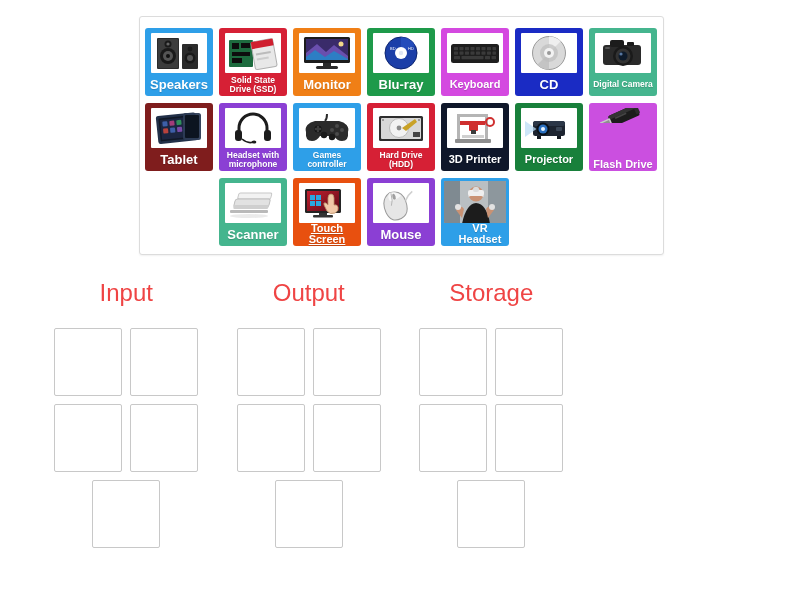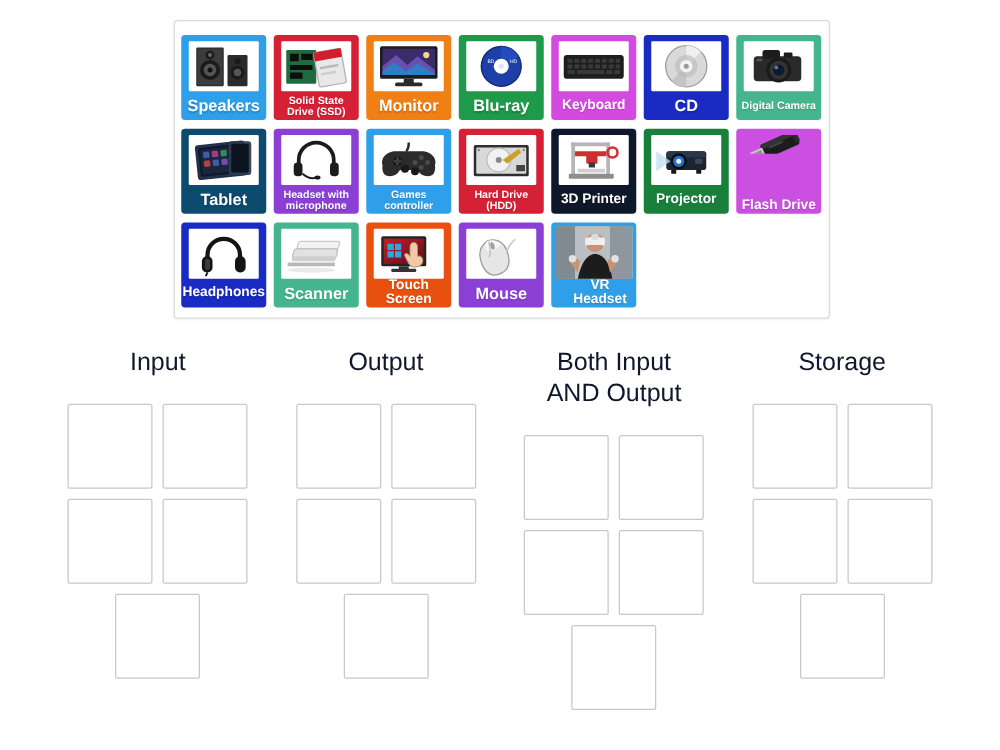--- a/index.html
+++ b/index.html
@@ -80,22 +80,22 @@
     width: 730px; height: 310px;
     display: flex;
   }
   .column {
     width: 25%;
     display: flex;
     flex-direction: column;
     align-items: center;
   }
   .col-title {
-    font-size: 20px;
-    color: #0f172a;
+    font-size: 24px;
+    color: #ef4444;
     font-weight: normal;
     text-align: center;
     line-height: 1.25;
     margin: 0 0 20px 0;
     white-space: pre-line;
   }
   .slot-grid {
     display: flex;
     flex-wrap: wrap;
     justify-content: center;
@@ -236,21 +236,21 @@
     <circle cx="26" cy="21" r="7.5" fill="#333"></circle>
     <circle cx="26" cy="21" r="4.5" fill="#0d1a2a"></circle>
     <circle cx="24" cy="19" r="1.6" fill="#6a8fbf" opacity="0.8"></circle>
     <rect x="8" y="12" width="5" height="2" rx="1" fill="#555"></rect>
   </svg>
           </div>
           <div class="cap s-sm" style="white-space: pre-line;">Digital Camera</div>
         </div>
       </div>
       <div class="tile-row r2">
-        <div class="tile " style="left: 5px; background: #0c4a6e;">
+        <div class="tile " style="left: 5px; background: #7f1d1d;">
           <div class="pic">
             <svg width="52" height="36" viewBox="0 0 52 36">
     <g transform="rotate(-6 26 18)">
       <rect x="4" y="4" width="40" height="28" rx="2.5" fill="#223049"></rect>
       <rect x="6.5" y="6.5" width="35" height="23" rx="1" fill="#101826"></rect>
       <rect x="8" y="8" width="32" height="20" fill="#1b2540"></rect>
       <g fill="#3d5fa8">
         <rect x="10" y="10" width="5" height="5" rx="1"></rect>
                   <rect x="17" y="10" width="5" height="5" rx="1" fill="#a23d7a"></rect>
         <rect x="24" y="10" width="5" height="5" rx="1" fill="#2f8f5a"></rect>
@@ -357,32 +357,20 @@
       <rect x="4" y="16.5" width="11" height="7" rx="0.8" fill="#c9c9c9"></rect>
       <rect x="5.5" y="18" width="8" height="4" fill="#8f8f8f"></rect>
       <rect x="20" y="18" width="12" height="1.6" fill="#454545"></rect>
     </g>
   </svg>
           </div>
           <div class="cap s-md" style="white-space: pre-line; margin-top: 36px;">Flash Drive</div>
         </div>
       </div>
       <div class="tile-row r3">
-        <div class="tile " style="left: 5px; background: rgb(26, 43, 196);">
-          <div class="pic">
-            <svg width="52" height="36" viewBox="0 0 52 36">
-    <path d="M13 26 V19 a13 13 0 0 1 26 0 V26" fill="none" stroke="#141414" stroke-width="3.4"></path>
-    <rect x="8.5" y="20" width="8.5" height="13" rx="4" fill="#141414"></rect>
-    <rect x="35" y="20" width="8.5" height="13" rx="4" fill="#141414"></rect>
-    <rect x="11" y="22" width="4" height="9" rx="2" fill="#3a3a3a"></rect>
-    <path d="M13 33 q-2 4 -2 6" stroke="#141414" stroke-width="1.4" fill="none"></path>
-  </svg>
-          </div>
-          <div class="cap s-md" style="white-space: pre-line;">Headphones</div>
-        </div>
         <div class="tile " style="left: 79px; background: rgb(69, 181, 142);">
           <div class="pic">
             <svg width="52" height="36" viewBox="0 0 52 36">
     <g transform="skewX(-14)">
       <rect x="14" y="8" width="33" height="6" rx="1.5" fill="#f2f2f2" stroke="#c8c8c8"></rect>
       <rect x="12" y="14" width="35" height="8" rx="2" fill="#e2e2e2" stroke="#bdbdbd"></rect>
       <rect x="12" y="20" width="35" height="4" rx="1.5" fill="#cfcfcf"></rect>
     </g>
     <rect x="3" y="25" width="38" height="3" rx="1" fill="#b9b9b9"></rect>
     <ellipse cx="22" cy="31" rx="19" ry="2" fill="#dcdcdc" opacity="0.6"></ellipse>
@@ -406,21 +394,21 @@
                 <rect x="9" y="10" width="5" height="5"></rect>
                 <rect x="15" y="10" width="5" height="5"></rect>
       <rect x="9" y="16" width="5" height="5"></rect>
                 <rect x="15" y="16" width="5" height="5"></rect>
               </g>
     <path d="M30 9 q3 0 3 4 v7 q3 -1 4 2 q1 4 -3 6 q-5 2 -8 -2 l-3 -6 q-1 -3 2 -2 l2 2 v-7 q0 -4 3 -4 z" fill="#f0c9a8" stroke="#b98f68" stroke-width="0.8"></path>
     <rect x="18" y="28" width="8" height="3" fill="#333"></rect>
     <rect x="12" y="30" width="20" height="2.5" rx="1" fill="#333"></rect>
   </svg>
           </div>
-          <div class="cap s-md" style="white-space: pre-line;">Touch Screen</div>
+          <div class="cap s-md" style="white-space: pre-line; text-decoration: underline;">Touch Screen</div>
         </div>
         <div class="tile " style="left: 227px; background: rgb(139, 63, 212);">
           <div class="pic">
             <svg width="52" height="36" viewBox="0 0 52 36">
     <g transform="rotate(-16 26 18)">
       <path d="M18 5 q12 0 13 12 q1 14 -9 16 q-11 2 -13 -10 q-2 -14 9 -18 z" fill="#e6e6e6" stroke="#9a9a9a" stroke-width="1"></path>
       <path d="M18 5 q7 0 10 6 q-6 3 -12 2 q-2 -5 2 -8 z" fill="#f7f7f7"></path>
       <path d="M19 6 q0 8 -3 12" stroke="#b4b4b4" stroke-width="0.9" fill="none"></path>
       <ellipse cx="21" cy="10" rx="1.6" ry="3" fill="#9f9f9f"></ellipse>
       <path d="M31 17 q4 -5 9 -7" stroke="#cfcfcf" stroke-width="1.6" fill="none"></path>
@@ -467,31 +455,20 @@
         <div class="col-title">Output</div>
         <div class="slot-grid">
           <div class="slot"></div>
           <div class="slot"></div>
           <div class="slot"></div>
           <div class="slot"></div>
           <div class="slot solo"></div>
         </div>
       </div>
       <div class="column">
-        <div class="col-title">Both Input
-AND Output</div>
-        <div class="slot-grid">
-          <div class="slot"></div>
-          <div class="slot"></div>
-          <div class="slot"></div>
-          <div class="slot"></div>
-          <div class="slot solo"></div>
-        </div>
-      </div>
-      <div class="column">
         <div class="col-title">Storage</div>
         <div class="slot-grid">
           <div class="slot"></div>
           <div class="slot"></div>
           <div class="slot"></div>
           <div class="slot"></div>
           <div class="slot solo"></div>
         </div>
       </div>
     </div>

